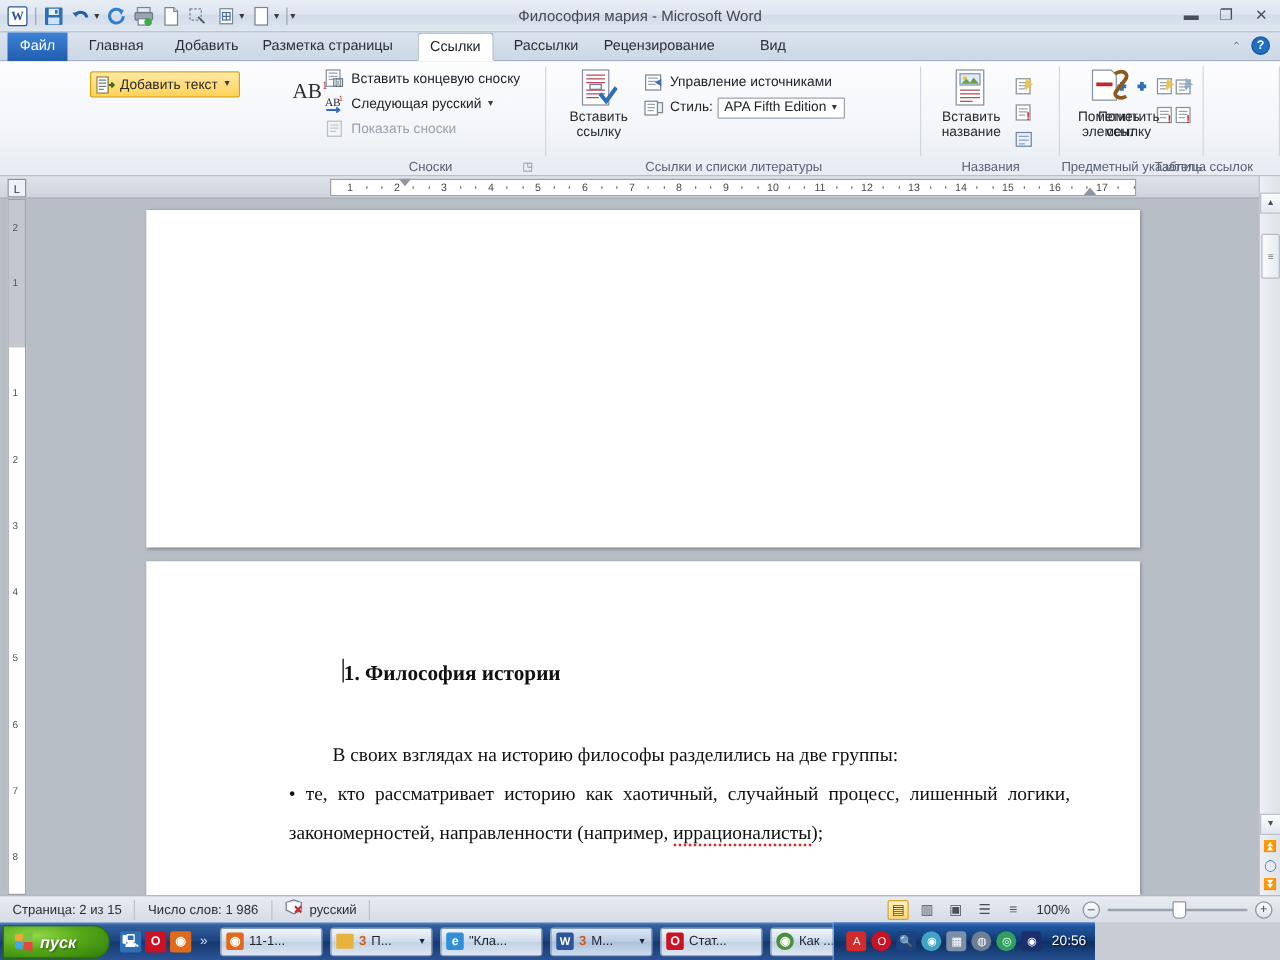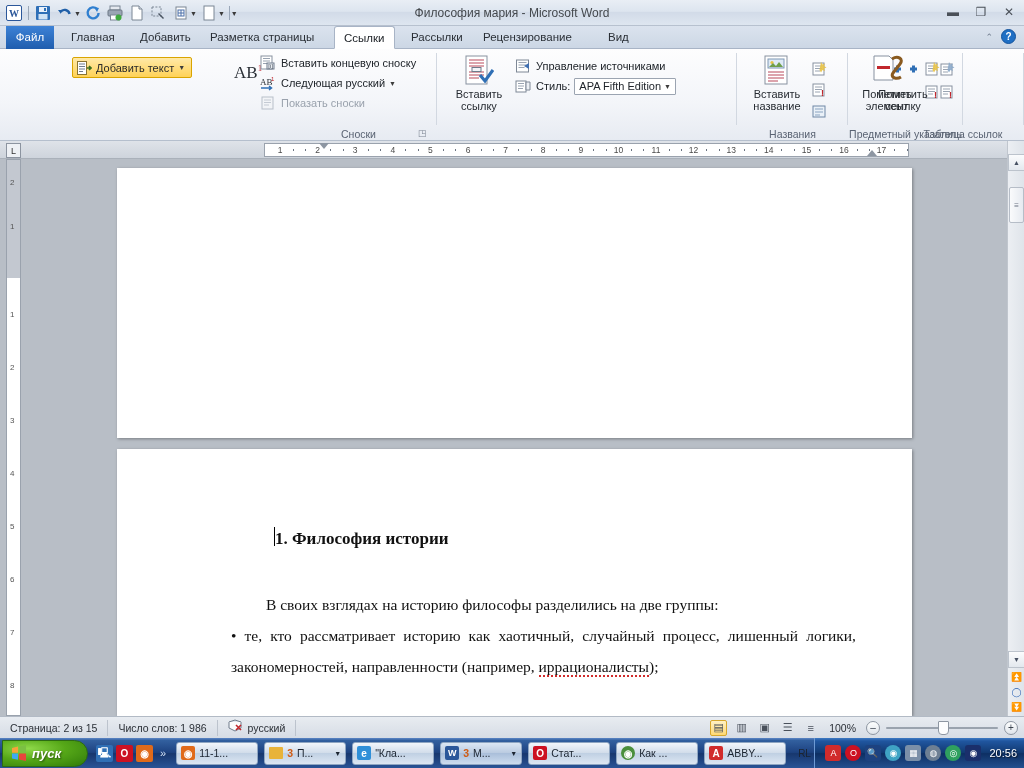--- a/index.html
+++ b/index.html
@@ -202,21 +202,21 @@
   .zoomtrack:before{ content:""; position:absolute; left:0; top:6px; width:112px; height:2px;
      background:#9aa3ae; border-radius:1px;}
   .zslider{ position:absolute; left:52px; top:0; width:11px; height:14px;
      background:#fcfdfe; border:1px solid #8d96a2; border-radius:1px 1px 4px 4px;}
   .zbtn{ width:14px;height:14px; border-radius:50%; border:1px solid #8d96a2;
      background:linear-gradient(to bottom,#fdfefe,#dfe4eb); display:flex;align-items:center;justify-content:center;
      font-size:10px; color:#3b434e; line-height:1;}
 
   
   .taskbar{
-    position:absolute; left:0; top:738px; width:1024px; height:30px;
+    position:absolute; left:0; top:738px; width:876px; height:30px;
     background:linear-gradient(to bottom,#5c86c6 0%,#32609f 8%,#1d4280 48%,#17376e 52%,#2a5496 100%);
     display:flex; align-items:center;
   }
   .startbtn{
     margin-left:2px; width:86px; height:27px; border-radius:0 14px 14px 0;
     background:radial-gradient(ellipse at 30% 30%,#8fd94a 0%,#56a818 45%,#2f7a09 100%);
     display:flex; align-items:center; gap:5px; padding-left:8px;
     color:#fff; font-style:italic; font-weight:bold; font-size:13px;
     text-shadow:1px 1px 2px rgba(0,0,0,.5);
     border:1px solid #2c6b12;
@@ -379,21 +379,21 @@
         <div class="smallrow dis">
           <span class="icosm">
             <svg width="17" height="16" viewBox="0 0 17 16">
                 <rect x="2" y="2" width="11" height="12" fill="#f2f4f7" stroke="#b8bfc9"></rect>
                 <path d="M4 5h7M4 7.5h7M4 10h5" stroke="#c4cad3"></path>
               </svg>
           </span>
           <span>Показать сноски</span>
         </div>
       </div>
-      <div class="glabel" style="left:14px;width:185px;">Сноски</div>
+      <div class="glabel" style="left:0;width:185px;">Сноски</div>
       <div class="dlg" style="right:8px;">◳</div>
       <div class="gdiv"></div>
     </div>
 
     <div class="rgroup" style="left:437px; width:300px;">
       <div class="bigbtn" style="position:absolute; left:10px; top:6px; width:64px;">
         <svg width="30" height="33" viewBox="0 0 30 33">
           <rect x="2" y="1" width="21" height="28" fill="#fff" stroke="#8791a0"></rect>
           <path d="M5 5h15M5 8h15M5 11h15M5 17h15M5 20h15M5 23h10" stroke="#b9485a"></path>
           <rect x="8" y="12.5" width="9" height="4" fill="#f2f5f9" stroke="#6f7b8b"></rect>
@@ -421,20 +421,21 @@
                 <path d="M11 4 h4 v8 h-4z" fill="#eceff4" stroke="#7e8896"></path>
               </svg>
           </span>
           <span>Стиль:</span>
           <span style="display:flex;align-items:center;gap:3px;height:17px;padding:0 4px;background:#fff;border:1px solid #9ba4b1;border-radius:1px;">
             <span>APA Fifth Edition</span>
             <span class="dropcaret">▼</span>
           </span>
         </div>
       </div>
+      <div class="glabel" style="left:0;width:300px;">Ссылки и списки литературы</div>
       <div class="gdiv"></div>
     </div>
 
     <div class="rgroup" style="left:737px; width:111px;">
       <div class="bigbtn" style="position:absolute; left:8px; top:6px; width:64px;">
         <svg width="30" height="33" viewBox="0 0 30 33">
           <rect x="3" y="1" width="22" height="28" fill="#fff" stroke="#8791a0"></rect>
           <rect x="6" y="4" width="16" height="9" fill="#dfeaf6" stroke="#7f97b4"></rect>
           <circle cx="10" cy="7.5" r="1.6" fill="#e8c246"></circle>
             <path d="M7 12 l4 -4 3 3 3 -4 4 5z" fill="#6f9f4a"></path>

